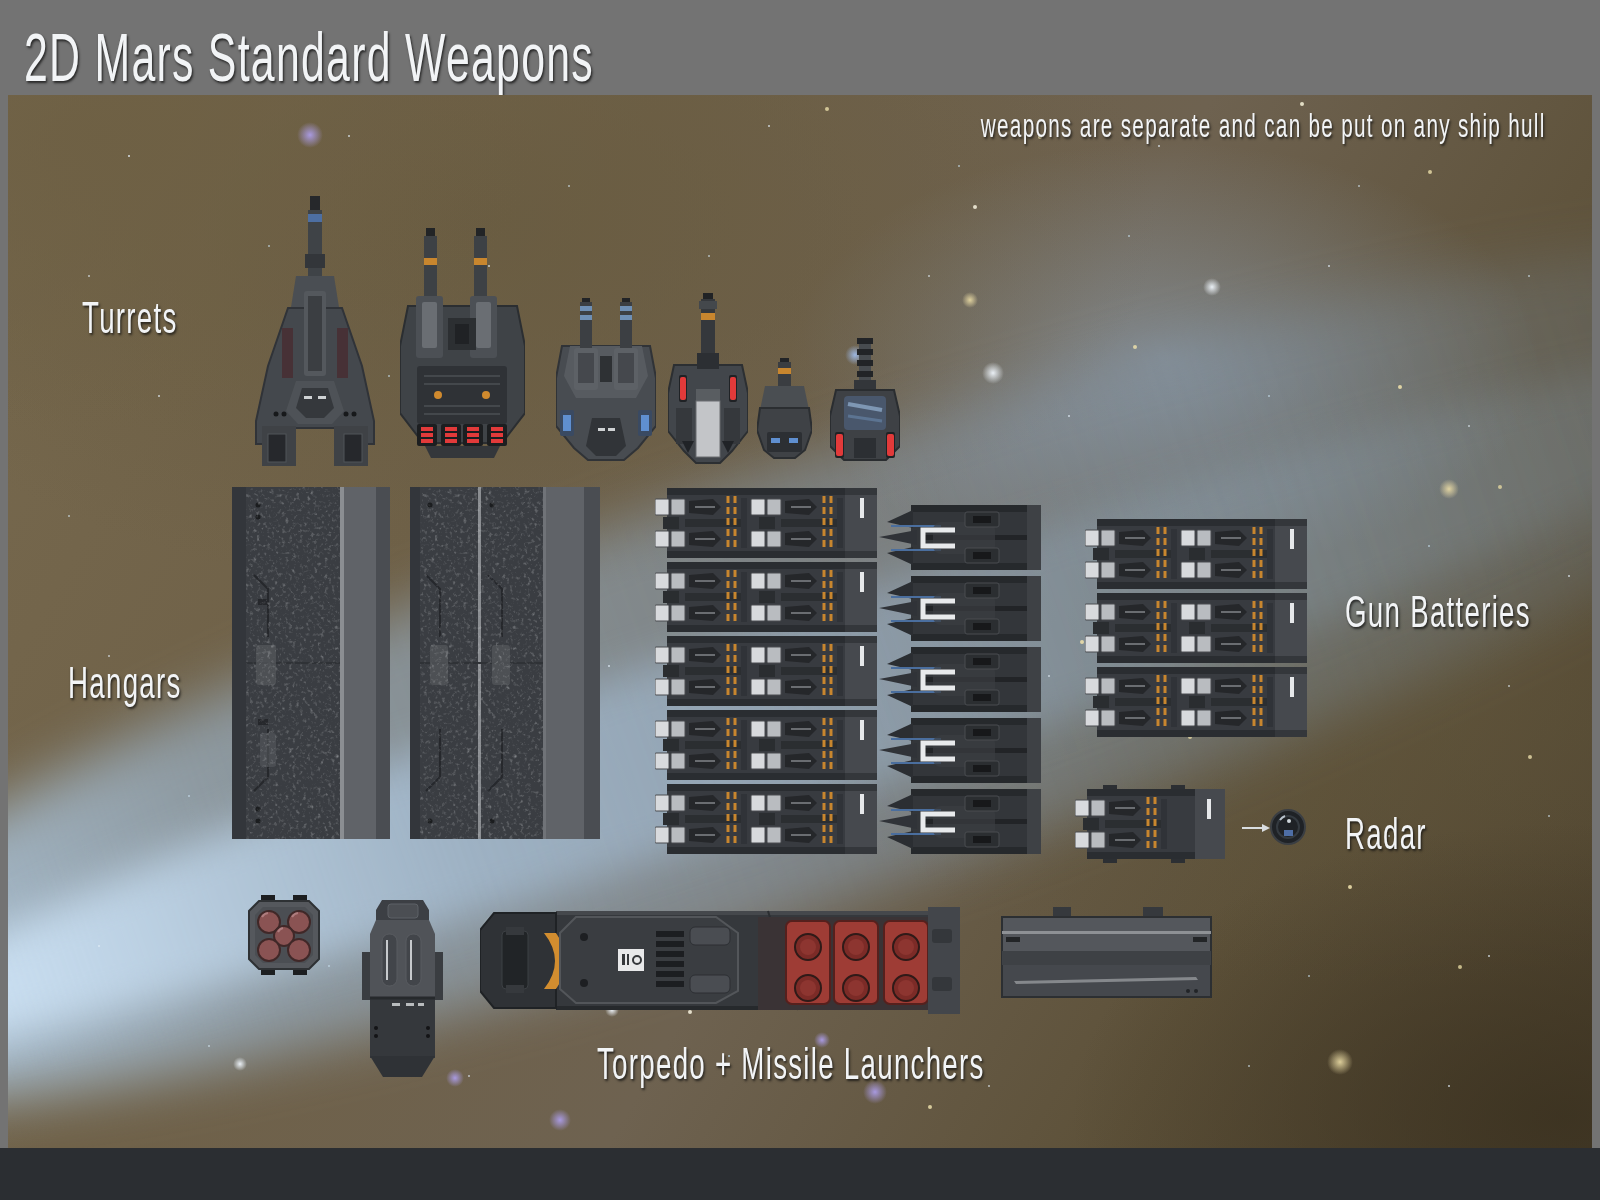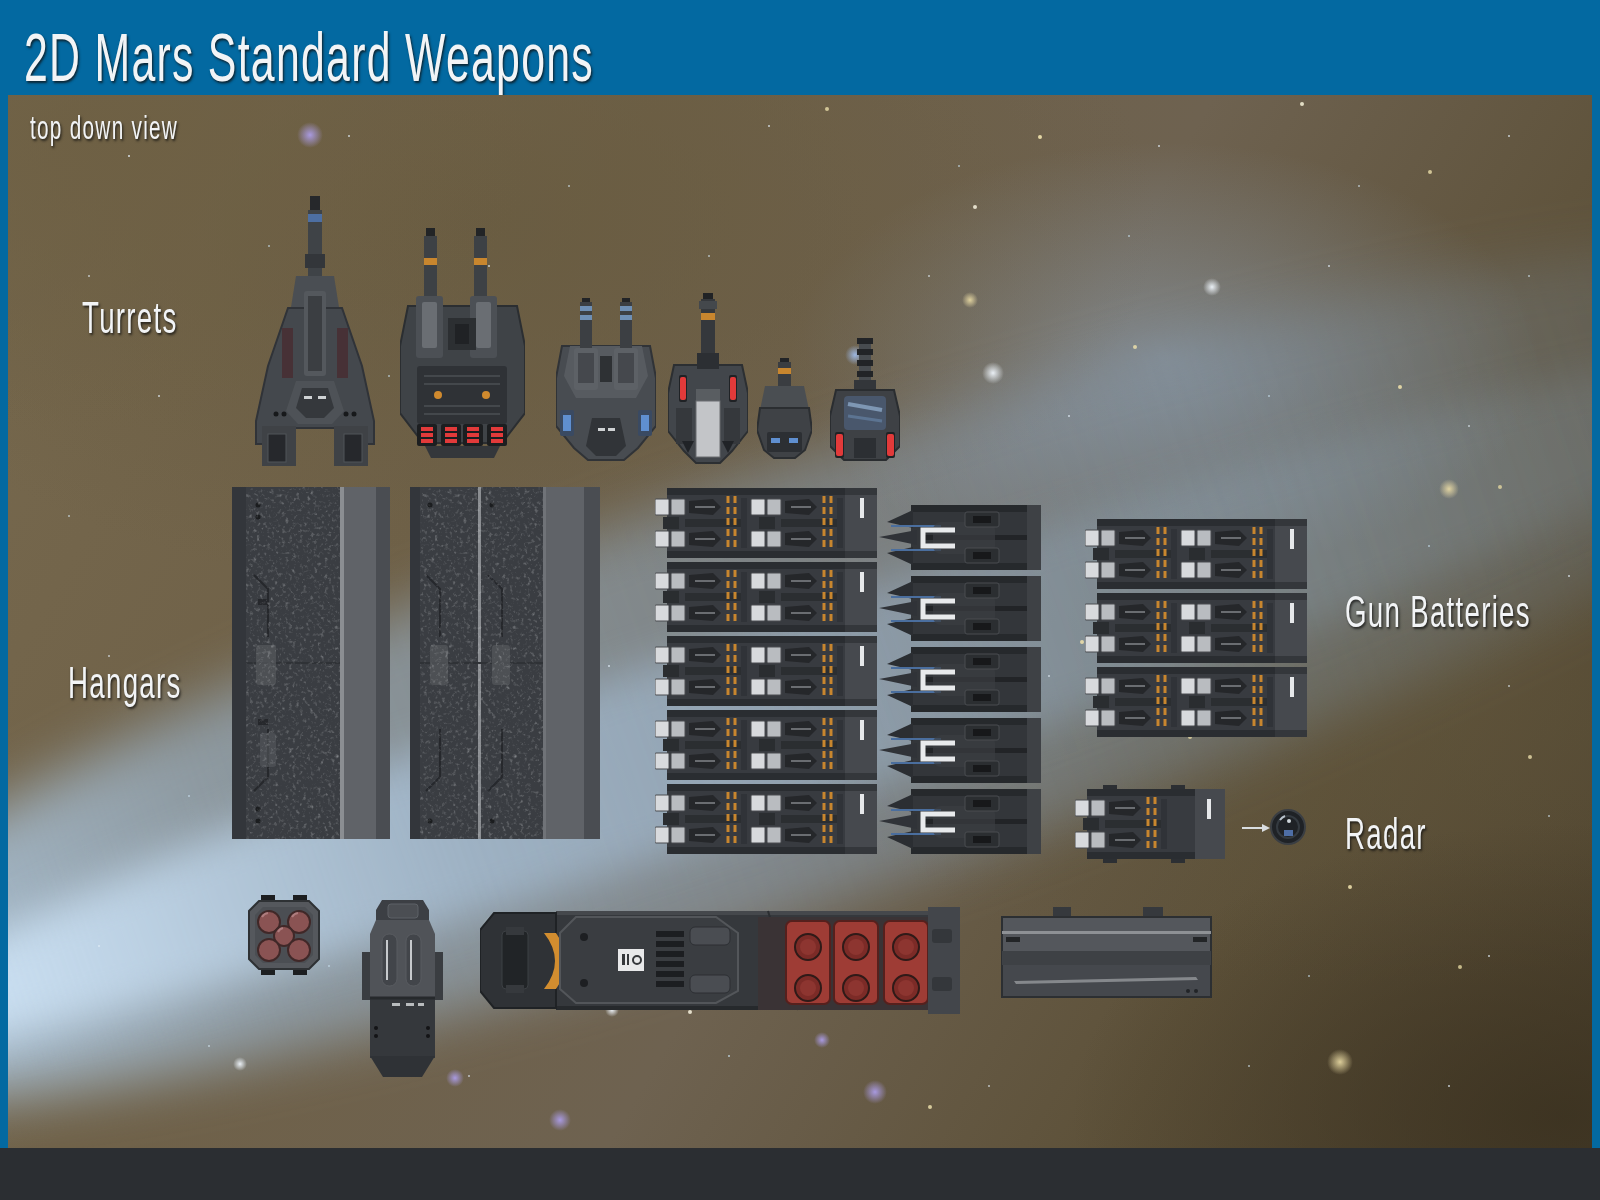--- a/index.html
+++ b/index.html
@@ -1,16 +1,16 @@
 <!DOCTYPE html>
 <html><head>
 <meta charset="utf-8">
 <style>
   html,body{margin:0;padding:0;background:#1b1c1e;}
-  .frame{position:relative;width:1600px;height:1200px;background:#0369a1;overflow:hidden;
+  .frame{position:relative;width:1600px;height:1200px;background:#737373;overflow:hidden;
          font-family:"Liberation Sans",sans-serif;}
   .cond{display:inline-block;transform:scaleX(.63);transform-origin:0 0;white-space:nowrap;
         color:#f2f4f6;text-shadow:2px 2px 3px rgba(15,15,15,.75);letter-spacing:2px;}
   .cond.right{transform-origin:100% 0;}
   .title{position:absolute;left:24px;top:18px;font-size:68px;}
   .canvas{position:absolute;left:8px;top:95px;width:1584px;height:1053px;overflow:hidden;
           background:
             radial-gradient(ellipse 620px 420px at 6% 4%, rgba(110,96,68,.95), rgba(110,96,68,0) 70%),
             radial-gradient(ellipse 900px 500px at 30% 12%, rgba(104,91,64,.8), rgba(104,91,64,0) 75%),
             radial-gradient(ellipse 520px 300px at 73% 25%, rgba(148,172,198,.5), rgba(148,172,198,0) 72%),
@@ -141,34 +141,37 @@
     <div class="glow gy" style="left:1319px;top:954px;width:26px;height:26px"></div>
     <div class="glow gw" style="left:474px;top:818px;width:30px;height:30px"></div>
     <div class="glow gp" style="left:541px;top:1014px;width:22px;height:22px"></div>
     <div class="glow gp" style="left:438px;top:974px;width:18px;height:18px"></div>
     <div class="glow gp" style="left:806px;top:937px;width:16px;height:16px"></div>
     <div class="glow gp" style="left:855px;top:985px;width:24px;height:24px"></div>
     <div class="glow gw" style="left:597px;top:908px;width:14px;height:14px"></div>
     <div class="glow gy" style="left:954px;top:197px;width:16px;height:16px"></div>
     <div class="glow gw" style="left:225px;top:962px;width:14px;height:14px"></div>
 
-    <div class="note" style="left:22px;top:14px">
-      <span class="cond">top down view</span>
+    <div class="note" style="right:46px;top:12px;text-align:right">
+      <span class="cond right">weapons are separate and can be put on any ship hull</span>
     </div>
     <div class="lbl" style="left:74px;top:198px">
       <span class="cond">Turrets</span>
     </div>
     <div class="lbl" style="left:60px;top:563px">
       <span class="cond">Hangars</span>
     </div>
     <div class="lbl" style="left:1337px;top:492px">
       <span class="cond">Gun Batteries</span>
     </div>
     <div class="lbl" style="left:1337px;top:714px">
       <span class="cond">Radar</span>
+    </div>
+    <div class="lbl" style="left:589px;top:944px">
+      <span class="cond">Torpedo + Missile Launchers</span>
     </div>
 
     <svg class="sprite" style="left:232px;top:101px" width="150" height="270" viewBox="0 0 150 270">
       <rect x="70" y="0" width="10" height="16" fill="#26282b"></rect>
       <rect x="68" y="14" width="14" height="96" fill="#3f4347"></rect>
       <rect x="68" y="18" width="14" height="8" fill="#4d6fa3"></rect>
       <rect x="65" y="58" width="20" height="14" fill="#33363a"></rect>
       <polygon points="56,80 94,80 102,130 48,130" fill="#4a4e53"></polygon>
       <polygon points="48,112 102,112 122,170 134,225 134,248 108,248 100,232 50,232 42,248 16,248 16,225 28,170" fill="#44484d" stroke="#303338" stroke-width="2"></polygon>
       <rect x="42" y="132" width="11" height="50" fill="#473136"></rect>

